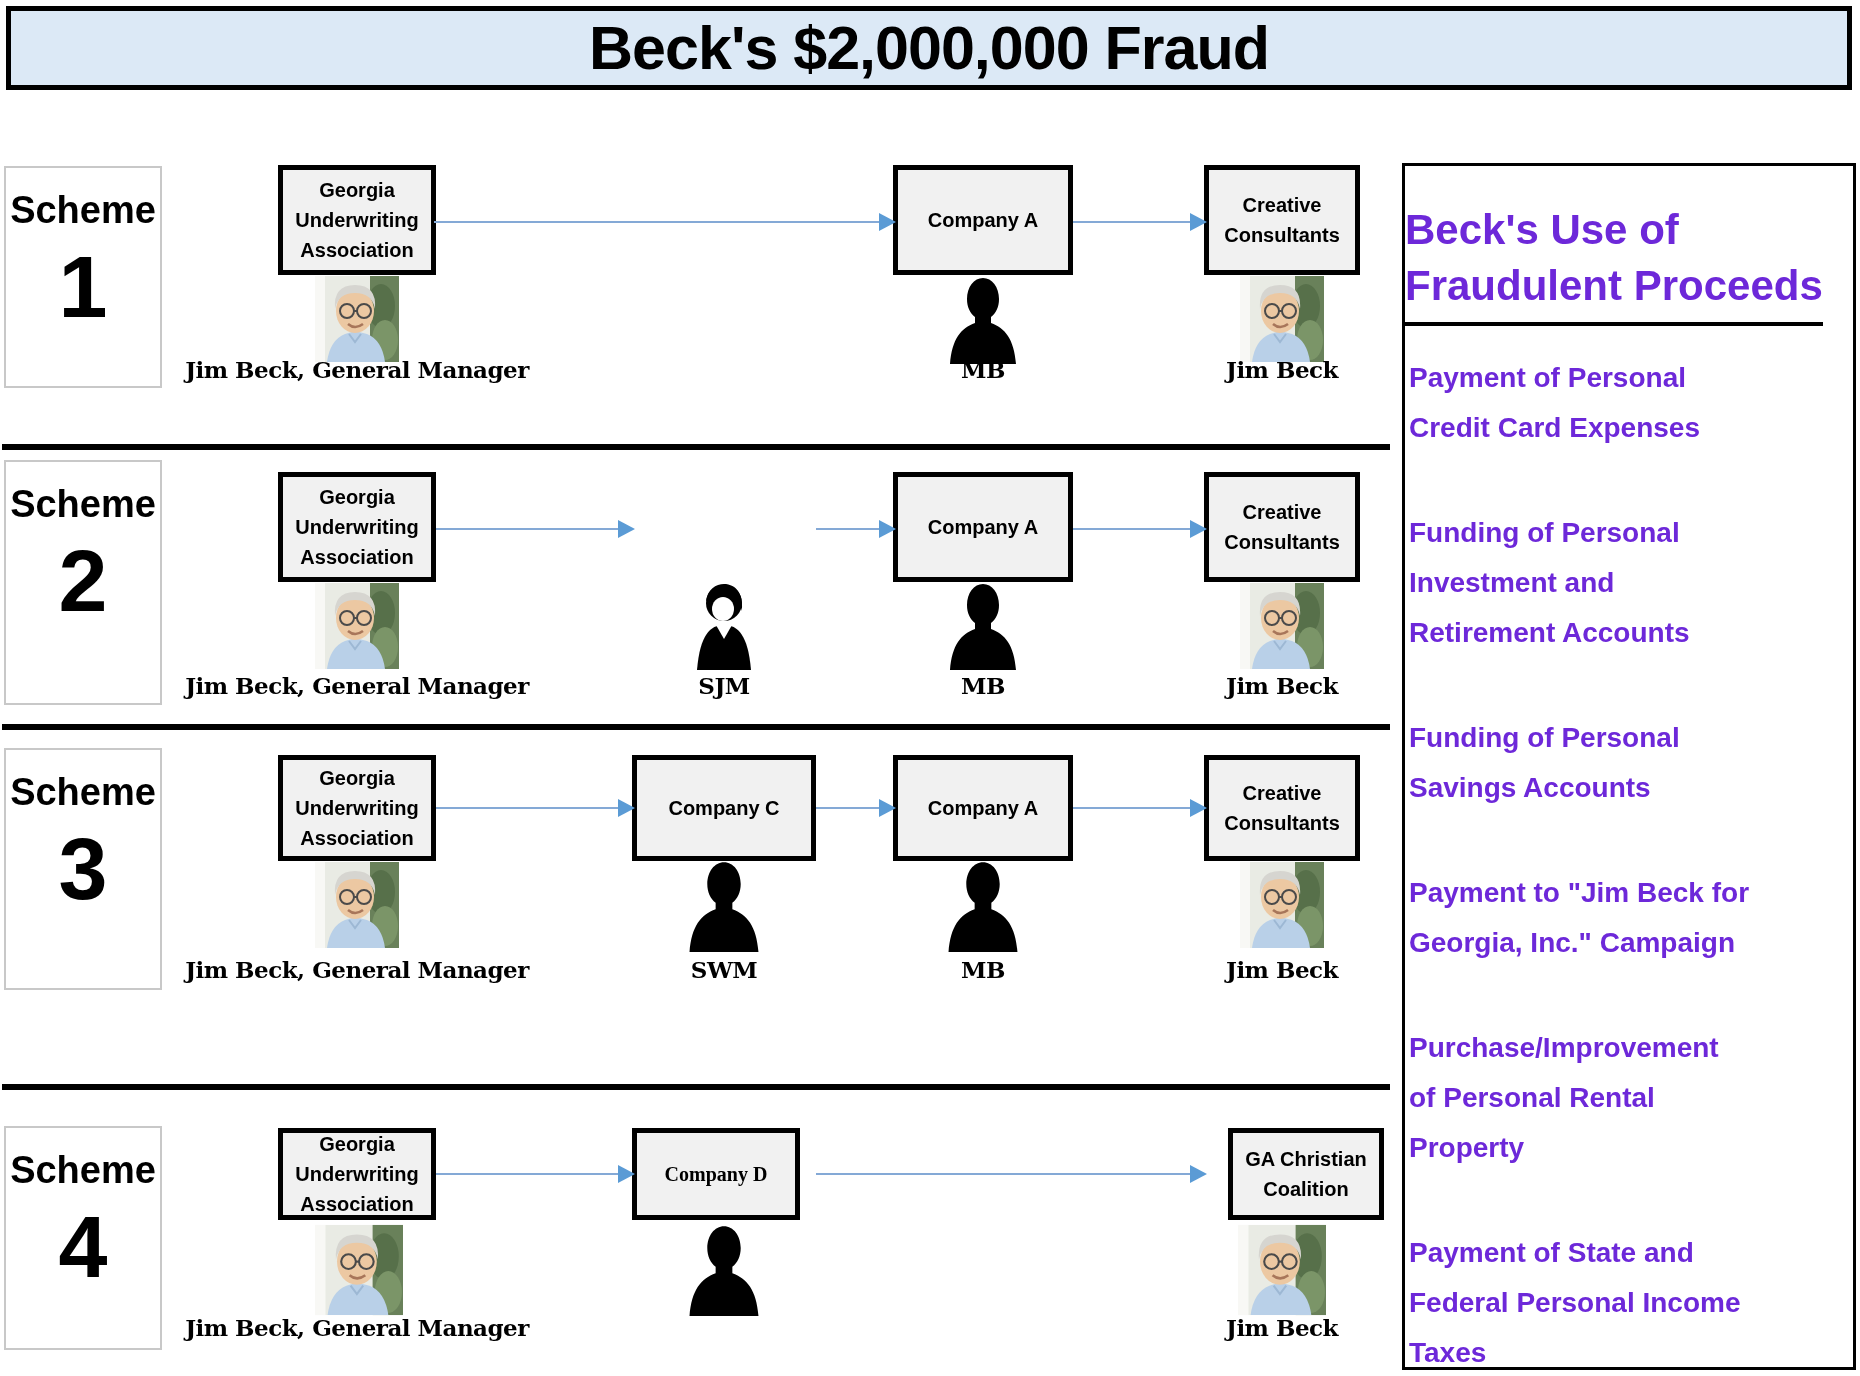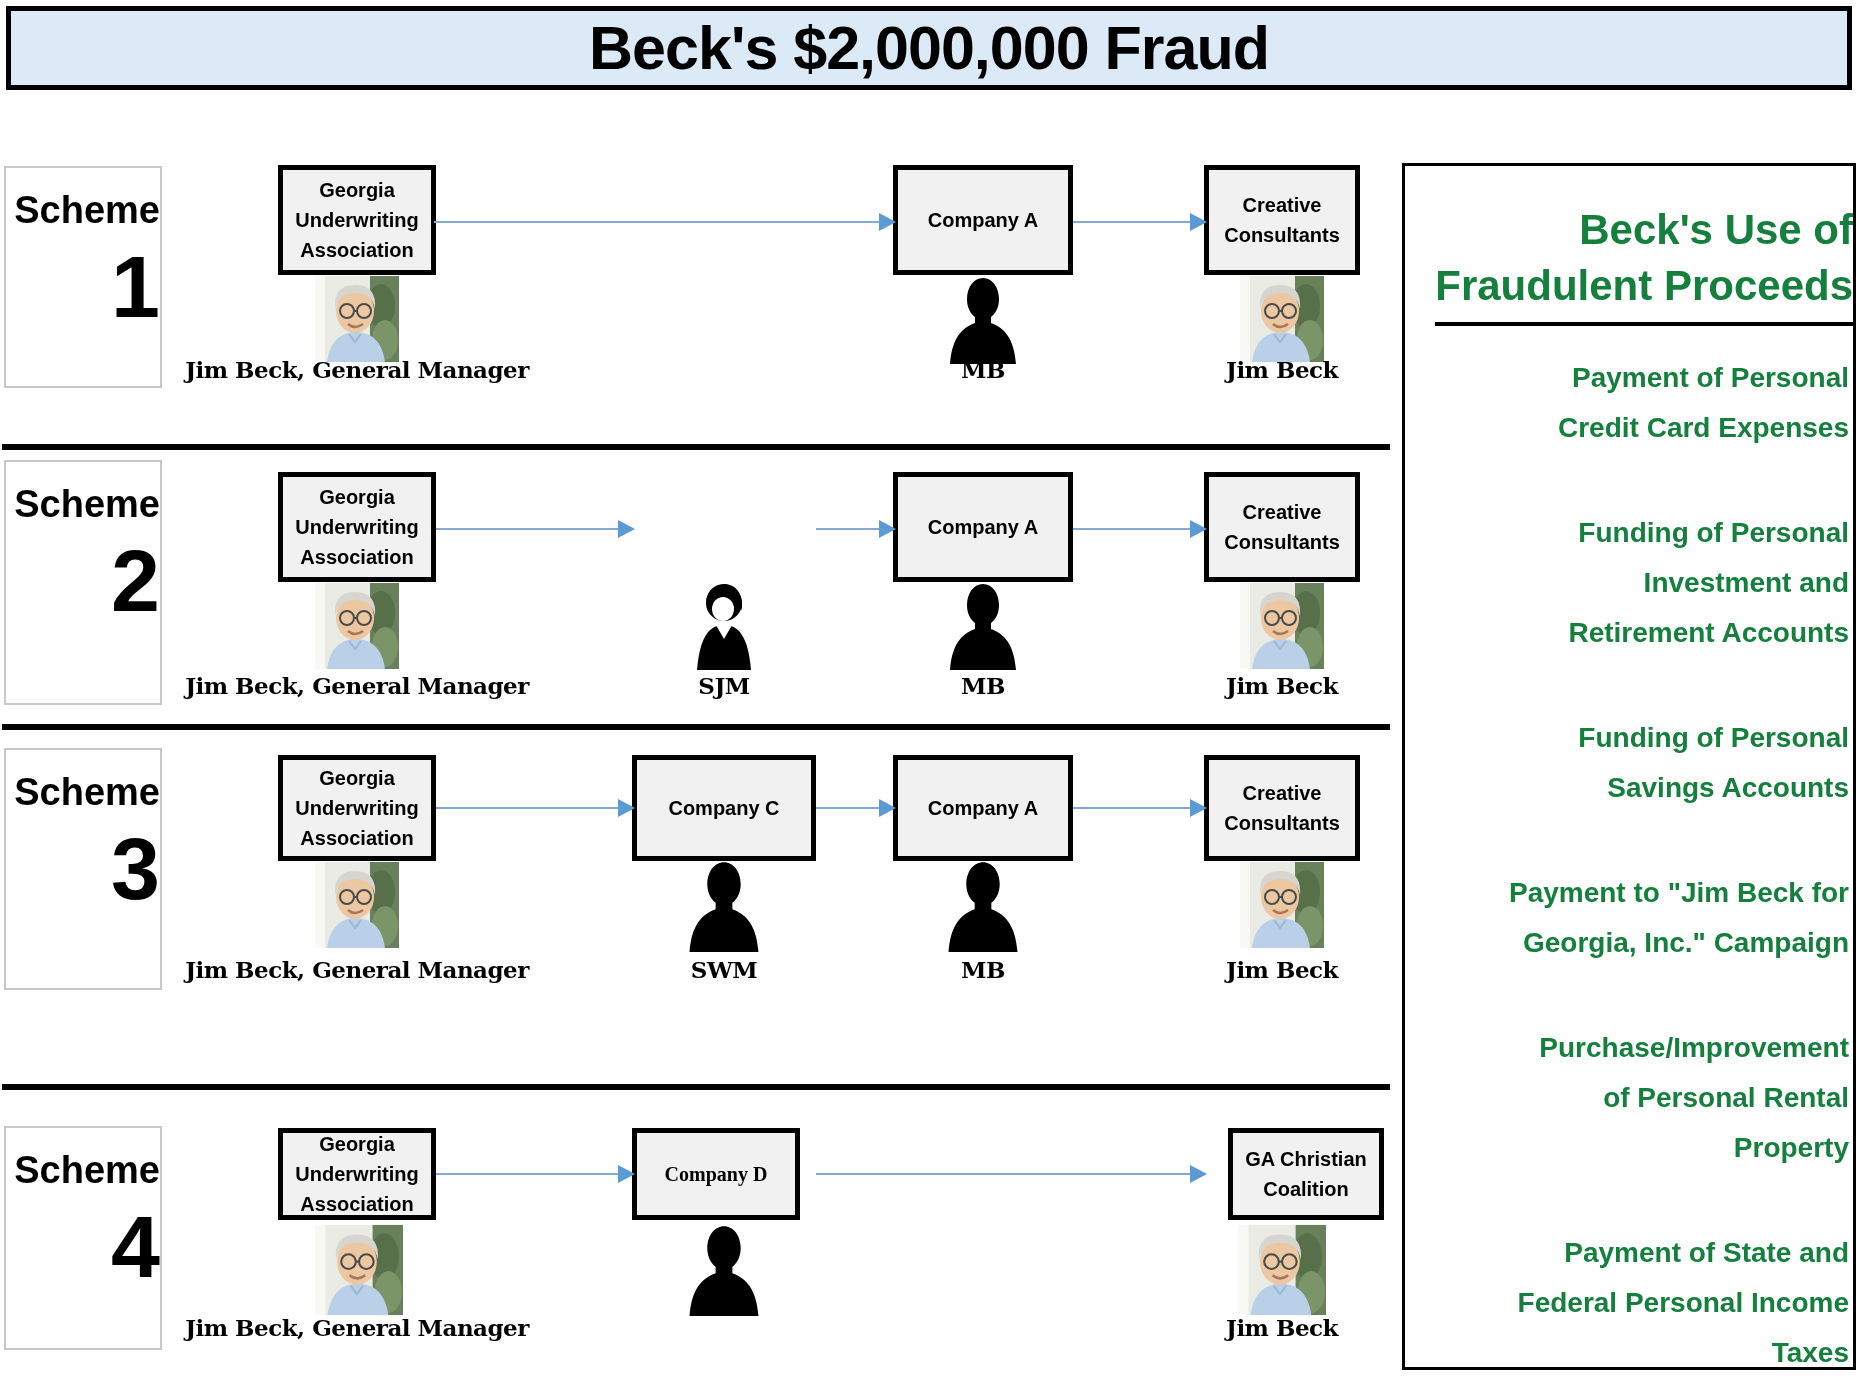--- a/index.html
+++ b/index.html
@@ -2,35 +2,35 @@
 <html><head>
 <meta charset="utf-8">
 <style>
   html,body{margin:0;padding:0;background:#fff;}
   #canvas{position:relative;width:1860px;height:1376px;background:#ffffff;overflow:hidden;
           font-family:"Liberation Sans",sans-serif;}
   .titlebar{position:absolute;left:6px;top:6px;width:1846px;height:84px;box-sizing:border-box;
             background:#dce9f6;border:5px solid #000;display:flex;align-items:center;justify-content:center;}
   .titlebar .t{font-weight:bold;font-size:61px;letter-spacing:-1px;color:#000;}
   .scheme-box{position:absolute;box-sizing:border-box;background:#fff;border:2px solid #c8c8c8;
-              display:flex;flex-direction:column;align-items:flex-end;padding-top:20px;gap:6px;}
+              display:flex;flex-direction:column;align-items:center;padding-top:20px;gap:6px;}
   .scheme-word{font-weight:bold;font-size:38px;line-height:44px;color:#000;}
   .scheme-num{font-weight:bold;font-size:88px;line-height:98px;color:#000;}
   .fbox{position:absolute;box-sizing:border-box;background:#f1f1f1;border:5px solid #000;
         display:flex;align-items:center;justify-content:center;text-align:center;
         font-weight:bold;font-size:20px;line-height:1.5;white-space:pre-line;color:#000;}
   .person{position:absolute;}
   .plabel{position:absolute;text-align:center;font-family:"DejaVu Serif",serif;font-weight:bold;
           font-size:23px;letter-spacing:-0.5px;white-space:nowrap;color:#000;}
   .arrow{position:absolute;height:2px;background:#84a9d6;}
   .arrow::after{content:"";position:absolute;right:-3px;top:-8px;width:0;height:0;
                 border-left:17px solid #5b9bd5;border-top:9px solid transparent;border-bottom:9px solid transparent;}
   .divider{position:absolute;left:2px;width:1388px;height:6px;background:#000;}
   .panel{position:absolute;left:1402px;top:163px;width:454px;height:1207px;box-sizing:border-box;
-         background:#fff;border:3px solid #000;text-align:right;color:#15803d;}
+         background:#fff;border:3px solid #000;text-align:left;color:#6d28d9;}
   .panel-title{margin-top:36px;font-weight:bold;font-size:42px;line-height:56px;}
   .panel-title .u{display:inline-block;border-bottom:4px solid #000;padding-bottom:8px;}
   .panel-item{font-weight:bold;font-size:28px;line-height:50px;white-space:pre-line;margin:55px 4px 0 4px;}
   .panel-item.first{margin-top:27px;}
   .hiddefs{position:absolute;width:0;height:0;overflow:hidden;}
 </style>
 </head>
 <body>
 
 <div id="canvas">

